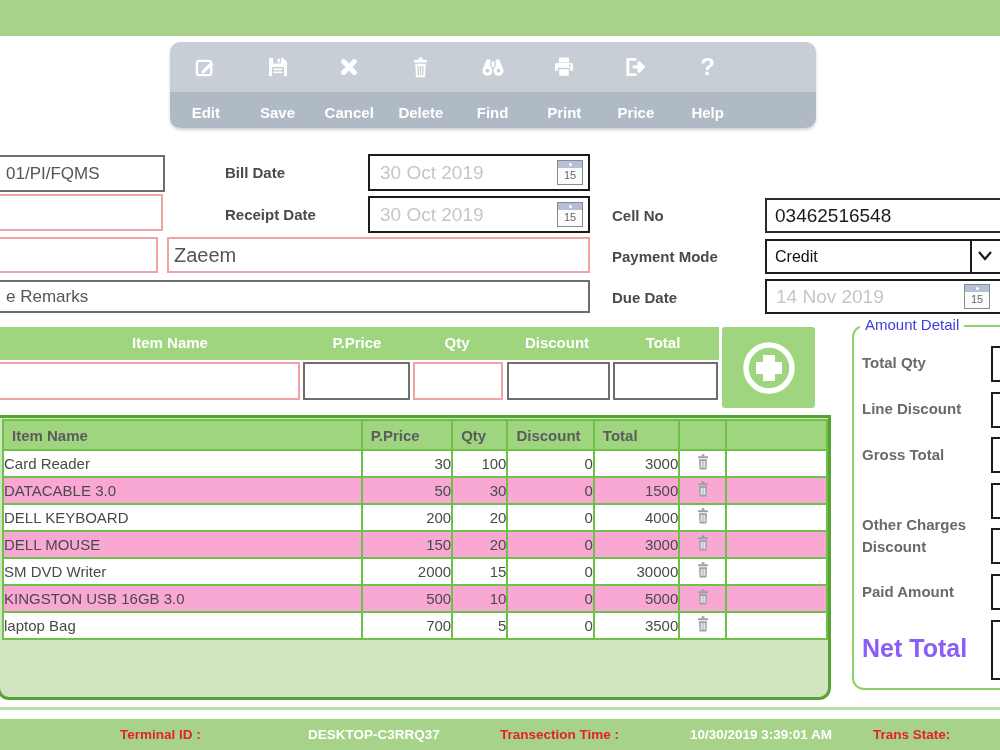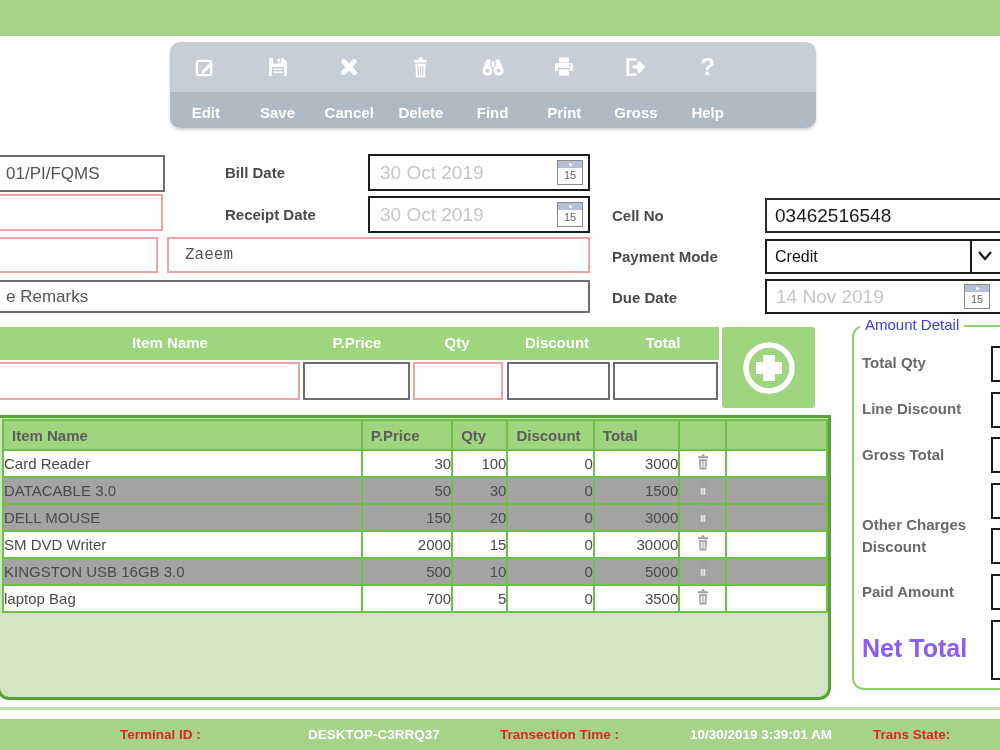--- a/index.html
+++ b/index.html
@@ -56,21 +56,21 @@
 
   
   .gridbox { left:-3px; top:415px; width:834px; height:285px; background:#d0e5c0;
     border:3px solid #57a334; border-radius:0 0 12px 12px; overflow:hidden; }
   table.items { border-collapse:collapse; margin:1px 0 0 2px; table-layout:fixed; width:826px; }
   table.items th, table.items td { border:2px solid #6fc048; font-size:15px;
     overflow:hidden; white-space:nowrap; }
   table.items th { background:#9fd57e; color:#5c5c5c; text-align:left;
     padding:4px 0 4px 8px; height:30px; font-weight:bold; }
   table.items td { height:27px; padding:0; color:#4a4a4a; background:#fff; }
-  tr.alt td { background:#a3a3a3; }
+  tr.alt td { background:#f9a8d4; }
   td.c-name { padding-left:8px; }
   td.num { text-align:right; padding-right:6px; }
   td.c-del { text-align:center; }
   .trash-btn { display:inline-block; cursor:pointer; line-height:0; }
 
   
   .amount-box { left:852px; top:325px; width:160px; height:365px;
     border:2px solid #8ed06a; border-radius:12px; }
   .amount-legend { left:860px; top:316px; background:#fff; padding:0 5px;
     color:#3d3de0; font-size:15px; }
@@ -150,37 +150,37 @@
     </span>
     <span class="tb-label">Print</span>
   </div>
   <div class="tb-btn">
     <span class="tb-icon">
       <svg width="23" height="22" viewBox="0 0 24 22">
           <path d="M13 3 H4 V19 H13" fill="none" stroke="#fff" stroke-width="3"></path>
           <path d="M9 11 H19 M15.5 6.5 L20.5 11 L15.5 15.5 z" stroke="#fff" stroke-width="3" fill="#fff" stroke-linejoin="round"></path>
         </svg>
     </span>
-    <span class="tb-label">Gross</span>
+    <span class="tb-label">Price</span>
   </div>
   <div class="tb-btn">
     <span class="tb-icon">
         <span class="help-q">?</span>
       </span>
     <span class="tb-label">Help</span>
   </div>
 </div>
 
 <div class="abs field" style="left:-8px; top:155px; width:173px; height:37px;">
   <span class="ftext">01/PI/FQMS</span>
 </div>
 <div class="abs field red" style="left:-8px; top:194px; width:171px; height:37px;"></div>
 <div class="abs field red" style="left:-8px; top:237px; width:166px; height:36px;"></div>
 <div class="abs field red" style="left:167px; top:237px; width:423px; height:36px;">
-  <span class="ftext" style="font-size:16px; line-height:32px; padding-left:16px;font-family:Liberation Mono, monospace;">Zaeem</span>
+  <span class="ftext" style="font-size:20px; line-height:32px; padding-left:5px;">Zaeem</span>
 </div>
 <div class="abs field" style="left:-8px; top:280px; width:598px; height:33px;">
   <span class="ftext" style="line-height:29px;">e Remarks</span>
 </div>
 
 <span class="abs lbl" style="left:225px; top:164px;">Bill Date</span>
 <div class="abs field black" style="left:368px; top:154px; width:222px; height:37px;">
   <span class="ftext ghost" style="line-height:33px; padding-left:10px;">30 Oct 2019</span>
   <span class="cal" style="right:5px;">
     <span class="cal-top"></span>
@@ -289,20 +289,34 @@
       <td class="num">0</td>
       <td class="num">1500</td>
       <td class="c-del"><span class="trash-btn"><svg width="16" height="18" viewBox="0 0 22 24">
                 <rect x="9" y="1.5" width="4" height="3" rx="1" fill="#9aa0a6"></rect>
                 <rect x="4" y="4" width="14" height="2.8" rx="1.2" fill="#9aa0a6"></rect>
                 <path d="M5.5 8.2 h11 l-.8 14 h-9.4 z" fill="#9aa0a6"></path>
                 <path d="M8.6 10.5 v9.5 M11 10.5 v9.5 M13.4 10.5 v9.5" stroke="#fff" stroke-width="1.3"></path>
               </svg></span></td>
       <td></td>
     </tr>
+    <tr>
+      <td class="c-name">DELL KEYBOARD</td>
+      <td class="num">200</td>
+      <td class="num">20</td>
+      <td class="num">0</td>
+      <td class="num">4000</td>
+      <td class="c-del"><span class="trash-btn"><svg width="16" height="18" viewBox="0 0 22 24">
+                <rect x="9" y="1.5" width="4" height="3" rx="1" fill="#9aa0a6"></rect>
+                <rect x="4" y="4" width="14" height="2.8" rx="1.2" fill="#9aa0a6"></rect>
+                <path d="M5.5 8.2 h11 l-.8 14 h-9.4 z" fill="#9aa0a6"></path>
+                <path d="M8.6 10.5 v9.5 M11 10.5 v9.5 M13.4 10.5 v9.5" stroke="#fff" stroke-width="1.3"></path>
+              </svg></span></td>
+      <td></td>
+    </tr>
     <tr class="alt">
       <td class="c-name">DELL MOUSE</td>
       <td class="num">150</td>
       <td class="num">20</td>
       <td class="num">0</td>
       <td class="num">3000</td>
       <td class="c-del"><span class="trash-btn"><svg width="16" height="18" viewBox="0 0 22 24">
                 <rect x="9" y="1.5" width="4" height="3" rx="1" fill="#9aa0a6"></rect>
                 <rect x="4" y="4" width="14" height="2.8" rx="1.2" fill="#9aa0a6"></rect>
                 <path d="M5.5 8.2 h11 l-.8 14 h-9.4 z" fill="#9aa0a6"></path>

